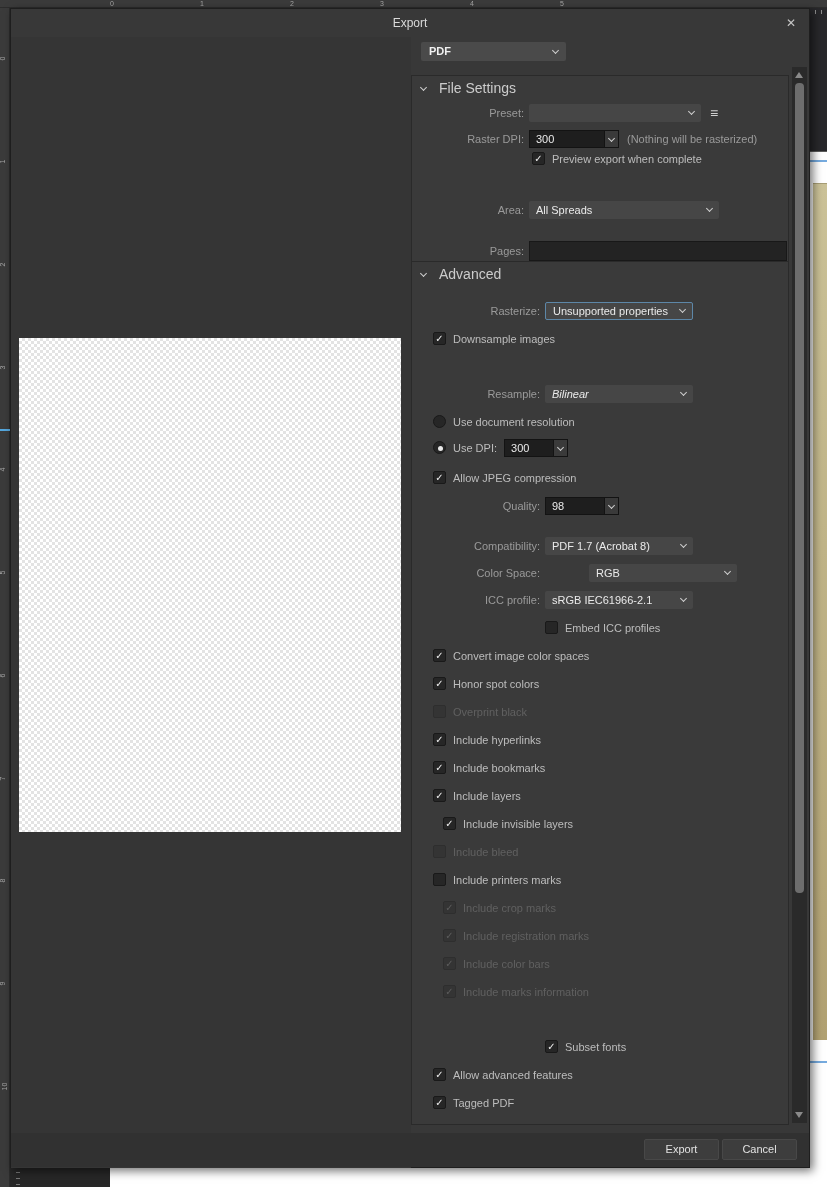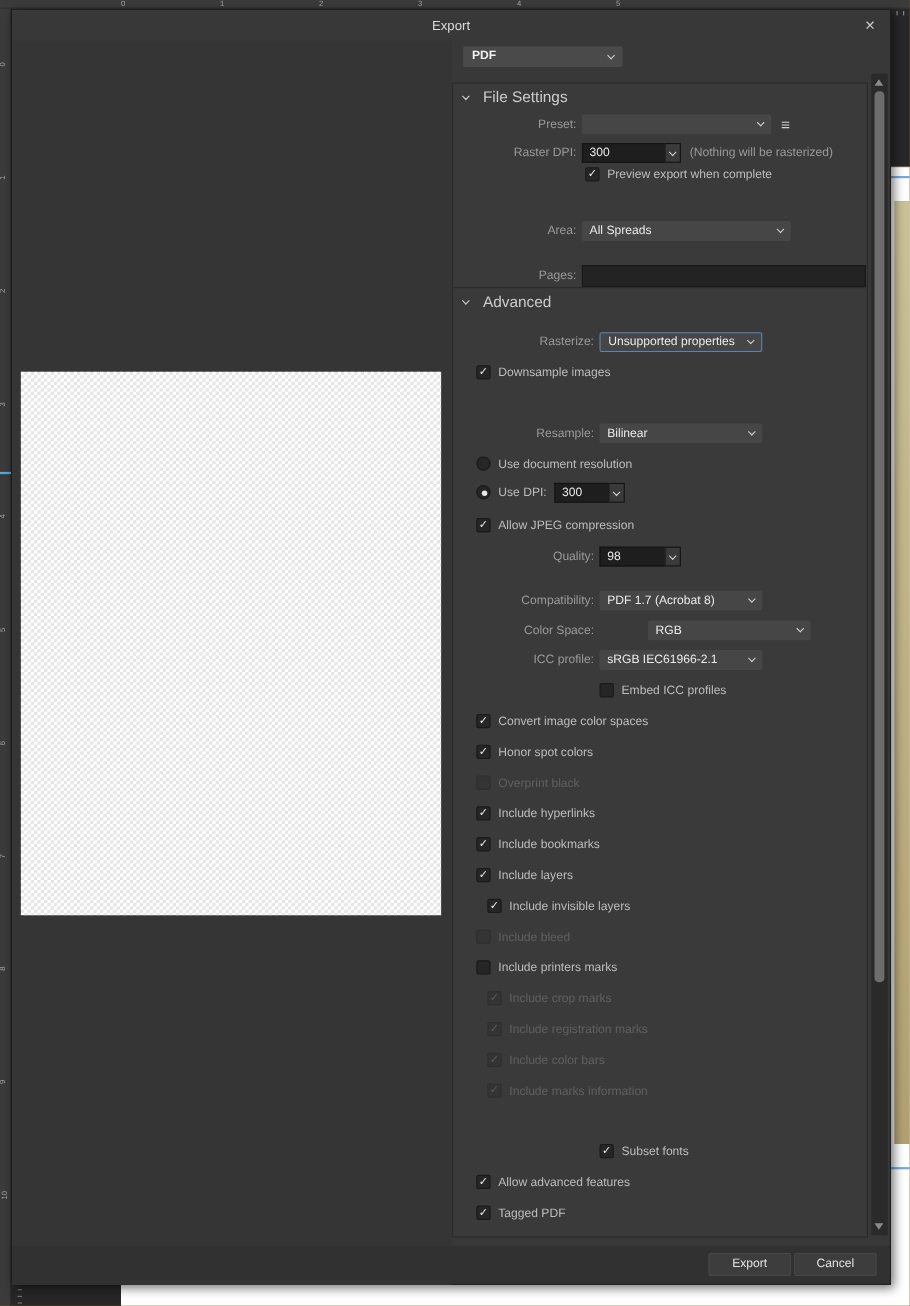--- a/index.html
+++ b/index.html
@@ -1,18 +1,18 @@
 <!DOCTYPE html>
 <html style="--accent: #5d87a8;"><head>
 <meta charset="utf-8">
 <style>
   * { margin:0; padding:0; box-sizing:border-box; }
   html,body { width:827px; height:1187px; overflow:hidden; background:#3a3a3a;
               font-family:"Liberation Sans", sans-serif; }
-  #app { position:absolute; left:0; top:0; width:827px; height:1187px; background:#a16207; }
+  #app { position:absolute; left:0; top:0; width:827px; height:1187px; background:#737373; }
 
   
   .ruler-top { position:absolute; left:0; top:0; width:827px; height:8px; background:#3b3b3b;
                border-bottom:1px solid #2c2c2c; z-index:1; }
   .ruler-top .num { position:absolute; top:0; font-size:7px; color:#a5a5a5; transform:translateX(-50%); }
   .ruler-left { position:absolute; left:0; top:8px; width:10px; height:1179px; background:#3b3b3b;
                 border-right:1px solid #2c2c2c; z-index:1; }
   .ruler-left .num { position:absolute; left:1px; font-size:7px; color:#a5a5a5; transform:rotate(-90deg); }
   .guide-marker { position:absolute; left:0; top:429px; width:10px; height:2px; z-index:2; }
 
@@ -209,21 +209,21 @@
       <div class="row" style="top: 39px; left: 0px; height: 20px;">
             <div class="lbl" style="width: 128px;">Rasterize:</div>
             <div class="sel focused" style="width: 148px;"><span>Unsupported properties</span><i class="chev"></i></div>
           </div>
           <div class="row" style="top: 69px; left: 21px; height: 15px;">
             <div class="cb">✓</div>
             <span class="cb-label">Downsample images</span>
           </div>
           <div class="row" style="top: 122px; left: 0px; height: 20px;">
             <div class="lbl" style="width: 128px;">Resample:</div>
-            <div class="sel" style="width: 148px;"><span>Bilinear</span><i class="chev"></i></div>
+            <div class="sel" style="width: 148px; font-style: italic;"><span>Bilinear</span><i class="chev"></i></div>
           </div>
           <div class="row" style="top: 152px; left: 21px; height: 15px;">
             <div class="radio"></div>
             <span class="cb-label">Use document resolution</span>
           </div>
           <div class="row" style="top: 178px; left: 21px; height: 15px;">
             <div class="radio on"></div>
             <span class="cb-label">Use DPI:</span>
             <div class="combo" style="width: 64px; margin-left: 7px;">
               <div class="combo-field">300</div>

